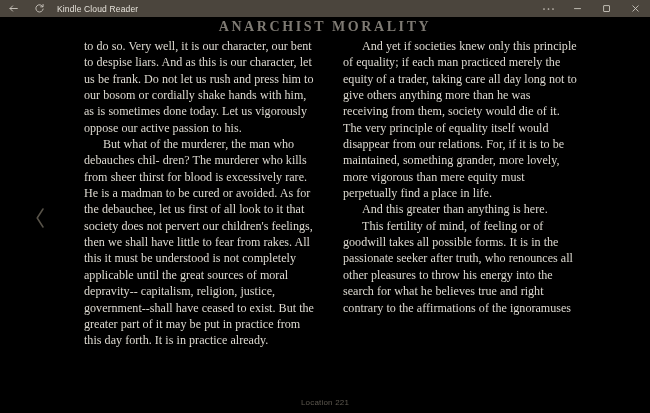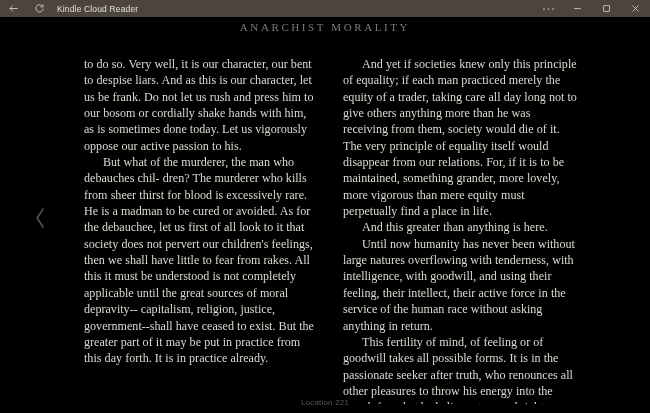--- a/index.html
+++ b/index.html
@@ -86,25 +86,26 @@
     width: 650px;
     height: 19px;
     display: flex;
     align-items: center;
     justify-content: center;
     z-index: 10;
   }
 
   .book-title {
     font-family: "Liberation Serif", serif;
-    font-size: 11px;
+    font-size: 14px;
     letter-spacing: 2.6px;
     color: #7e7a73;
     text-transform: uppercase;
     white-space: nowrap;
+    font-weight: bold;
   }
 
   
   .nav-prev {
     position: absolute;
     left: 26px;
     top: 198px;
     width: 28px;
     height: 40px;
     display: flex;
@@ -127,21 +128,21 @@
     justify-content: center;
     z-index: 12;
     color: #000000;
   }
 
   .nav-next svg { display: block; opacity: 0; }
 
   
   .book-body {
     position: absolute;
-    top: 56px;
+    top: 38px;
     left: 0;
     width: 576px;
     height: 348px;
     z-index: 5;
   }
 
   .column {
     position: absolute;
     top: 0;
     width: 235px;
@@ -263,21 +264,20 @@
   </div>
 
   <div class="book-body">
     <div class="column left">
         <p>to do so. Very well, it is our character, our bent to despise liars. And as this is our character, let us be frank. Do not let us rush and press him to our bosom or cordially shake hands with him, as is sometimes done today. Let us vigorously oppose our active passion to his.</p>
         <p class="indent">But what of the murderer, the man who debauches chil- dren? The murderer who kills from sheer thirst for blood is excessively rare. He is a madman to be cured or avoided. As for the debauchee, let us first of all look to it that society does not pervert our children's feelings, then we shall have little to fear from rakes. All this it must be understood is not completely applicable until the great sources of moral depravity-- capitalism, religion, justice, government--shall have ceased to exist. But the greater part of it may be put in practice from this day forth. It is in practice already.</p>
       </div>
     <div class="column right">
         <p class="indent">And yet if societies knew only this principle of equality; if each man practiced merely the equity of a trader, taking care all day long not to give others anything more than he was receiving from them, society would die of it. The very principle of equality itself would disappear from our relations. For, if it is to be maintained, something grander, more lovely, more vigorous than mere equity must perpetually find a place in life.</p>
         <p class="indent">And this greater than anything is here.</p>
-        <p class="indent">Until now humanity has never been without large natures overflowing with tenderness, with intelligence, with goodwill, and using their feeling, their intellect, their active force in the service of the human race without asking anything in return.</p>
         <p class="indent">This fertility of mind, of feeling or of goodwill takes all possible forms. It is in the passionate seeker after truth, who renounces all other pleasures to throw his energy into the search for what he believes true and right contrary to the affirmations of the ignoramuses</p>
       </div>
   </div>
 
   <div class="footer">
     <div class="location-label">Location 221</div>
   </div>
 
 </div>
 

